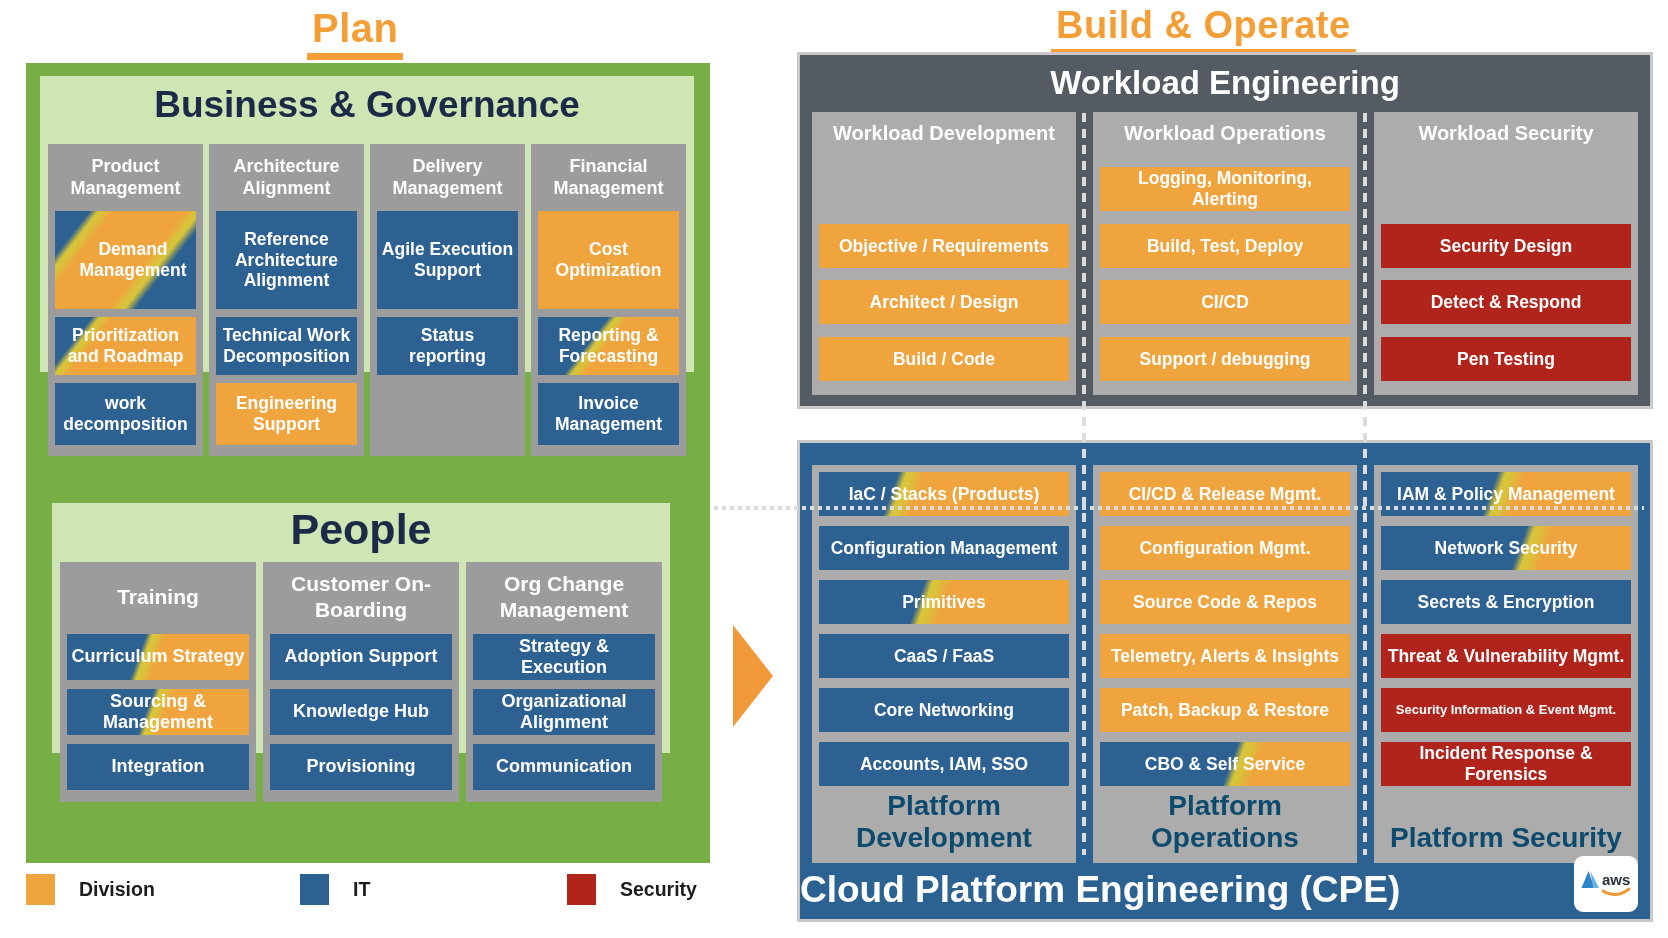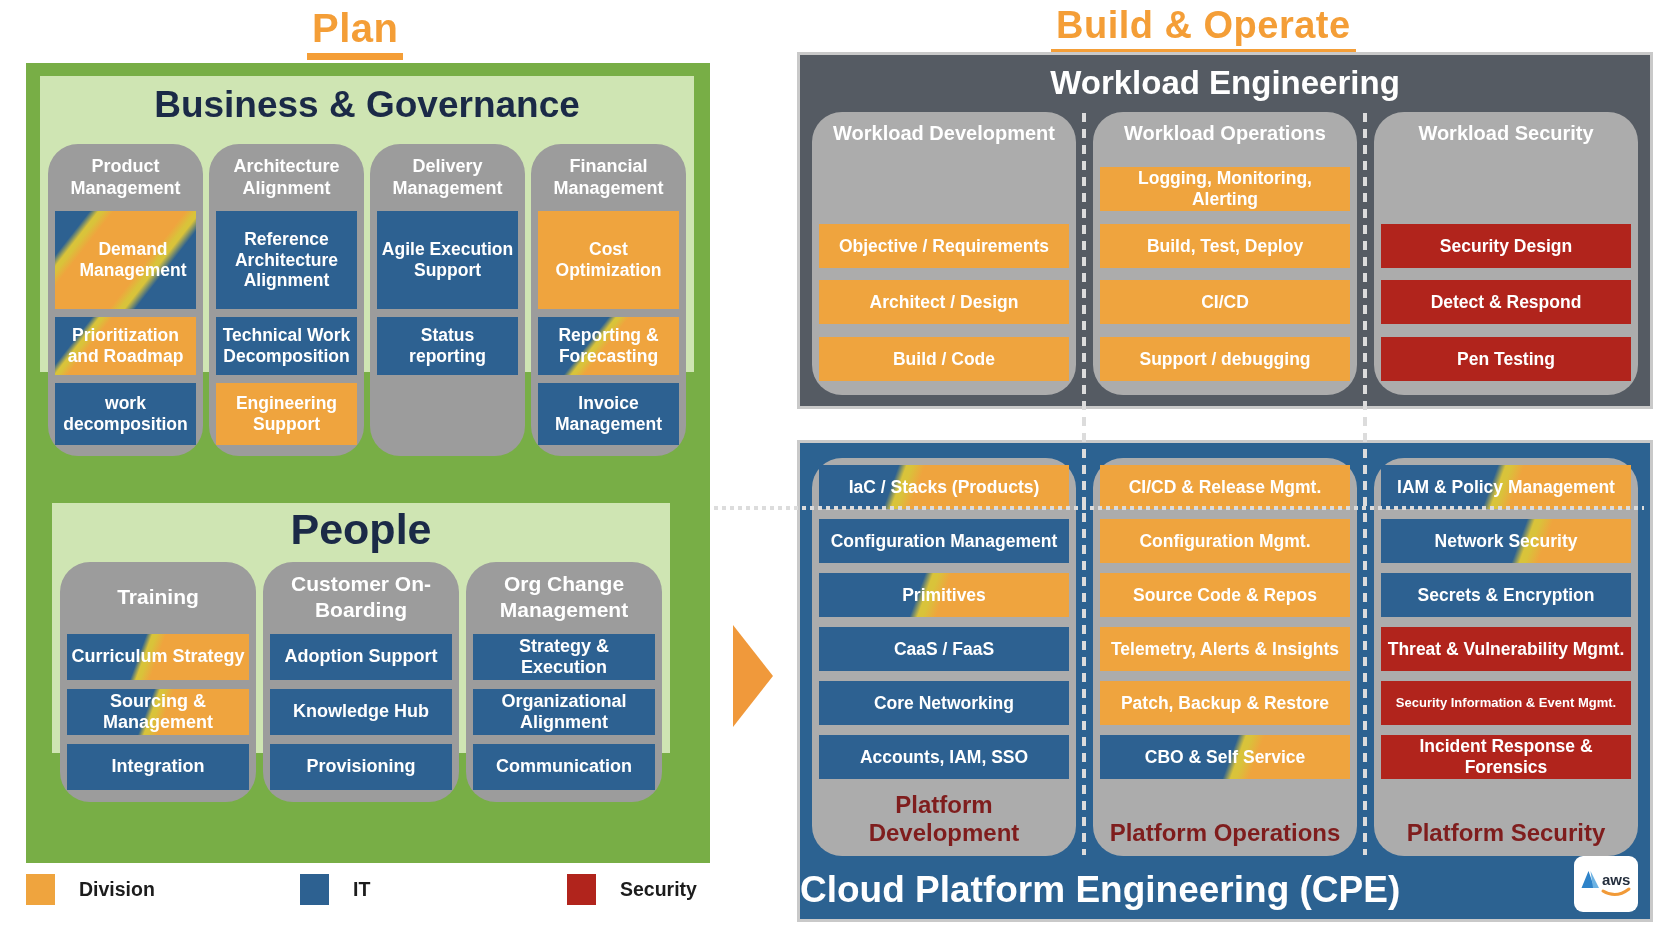--- a/index.html
+++ b/index.html
@@ -30,21 +30,21 @@
     border-bottom:7px solid var(--torange);padding:0 5px 2px;white-space:nowrap;
   }
   
   .plan-box{left:26px;top:63px;width:684px;height:800px;background:var(--green);}
   .panel{position:absolute;background:var(--lgreen);}
   .bg-panel{left:14px;top:13px;width:654px;height:296px;}
   .panel-title{width:100%;text-align:center;color:var(--navy);}
   .bg-panel .panel-title{font-size:37px;margin-top:8px;}
   .cols{position:absolute;display:flex;}
   .bg-cols{left:8px;top:68px;width:638px;gap:6px;}
-  .col{background:var(--grayL);display:flex;flex-direction:column;padding:7px;box-sizing:border-box;border-radius:30px;}
+  .col{background:var(--grayL);display:flex;flex-direction:column;padding:7px;box-sizing:border-box;}
   .bg-cols .col{width:155px;height:312px;}
   .col-head{color:#fff;line-height:1.25;}
   .bg-cols .col-head{font-size:18px;min-height:52px;}
   .box{color:#fff;line-height:1.18;padding:2px 3px;box-sizing:border-box;flex:0 0 auto;}
   .bg-cols .box{font-size:17.5px;margin-top:8px;}
   .h1{height:98px;} .h2{height:58px;} .h3{height:62px;}
   .bb{background:var(--it);} .ob{background:var(--div);} .rb{background:var(--sec);}
   
   .sp-stripe{background:linear-gradient(128deg,var(--it) 0 16%,var(--seam) 20% 22%,var(--div) 27% 60%,var(--seam) 65% 67%,var(--it) 72%);padding-left:18px;}
   .sp20{background:linear-gradient(128deg,var(--it) 0 20%,var(--seam) 24% 26%,var(--div) 31%);}
@@ -70,26 +70,26 @@
   .we-box{left:797px;top:52px;width:856px;height:357px;background:var(--slate);border:3px solid #C9C9C9;box-sizing:border-box;}
   .we-title{width:100%;text-align:center;color:#fff;font-size:33px;margin-top:9px;}
   .r-cols{left:12px;top:57px;width:826px;gap:17px;position:absolute;display:flex;}
   .r-cols .col{background:var(--grayR);width:264px;}
   .r-cols .col-head{font-size:20px;min-height:28px;}
   .we-cols .col{height:283px;}
   .r-cols .box{font-size:17.5px;height:44px;}
   .sp77{margin-top:77px;} .sp20m{margin-top:20px;} .sp13{margin-top:13px;} .sp12{margin-top:12px;}
   
   .pf-box{left:797px;top:440px;width:856px;height:482px;background:var(--pblue);border:3px solid #C9C9C9;box-sizing:border-box;}
-  .pf-cols{top:15px;}
+  .pf-cols{top:22px;}
   .pf-cols .col{height:398px;}
   .pf-cols .box{margin-top:10px;height:44px;}
   .hh{height:52px;} .hf{height:46px;}
   .small-txt{font-size:13px !important;}
-  .col-foot{margin-top:auto;color:#7f1d1d;font-size:24px;padding-bottom:2px;}
+  .col-foot{margin-top:auto;color:#0c4a6e;font-size:28px;padding-bottom:2px;}
   .cpe-title{left:0;top:426px;width:100%;text-align:left;color:#fff;font-size:37px;position:absolute;}
   .logo{position:absolute;right:12px;bottom:7px;width:64px;height:56px;background:#fff;border-radius:9px;display:flex;align-items:center;justify-content:center;text-decoration:underline;}
   
   .vdash{position:absolute;width:4px;top:113px;height:742px;
     background:repeating-linear-gradient(to bottom,var(--line) 0 9px,transparent 9px 16px);}
   .hdot{position:absolute;left:714px;top:506px;width:930px;height:4px;
     background:repeating-linear-gradient(to right,var(--line) 0 4px,transparent 4px 8px);}
   .mid-arrow{position:absolute;left:733px;top:625px;width:0;height:0;
     border-top:51px solid transparent;border-bottom:51px solid transparent;border-left:40px solid #F0993B;}
 </style>

